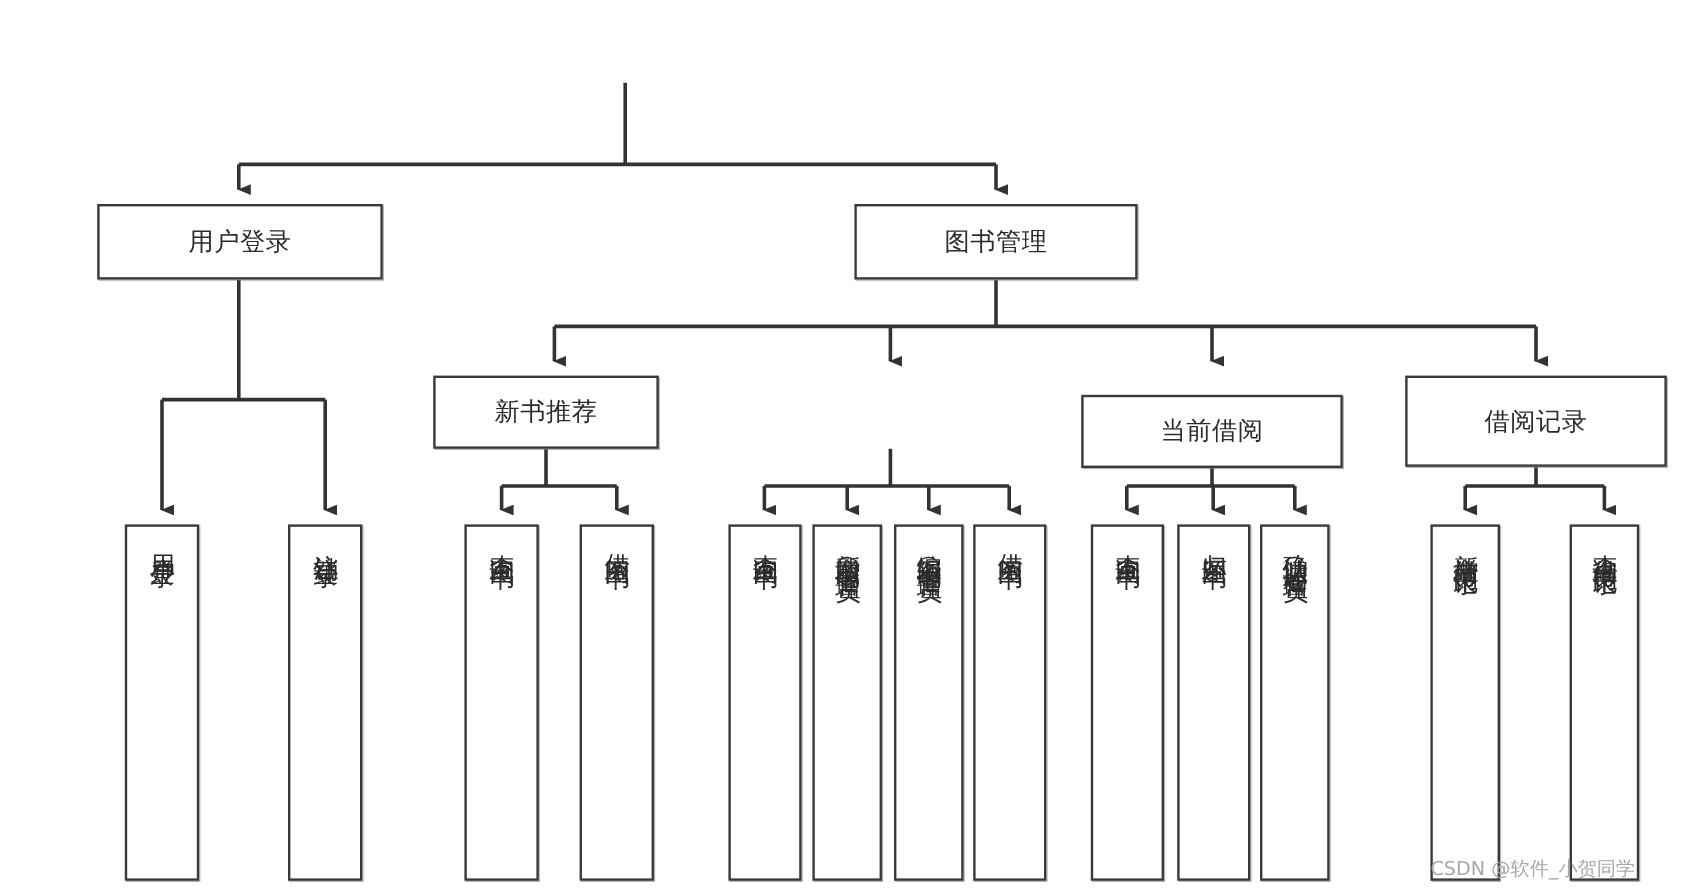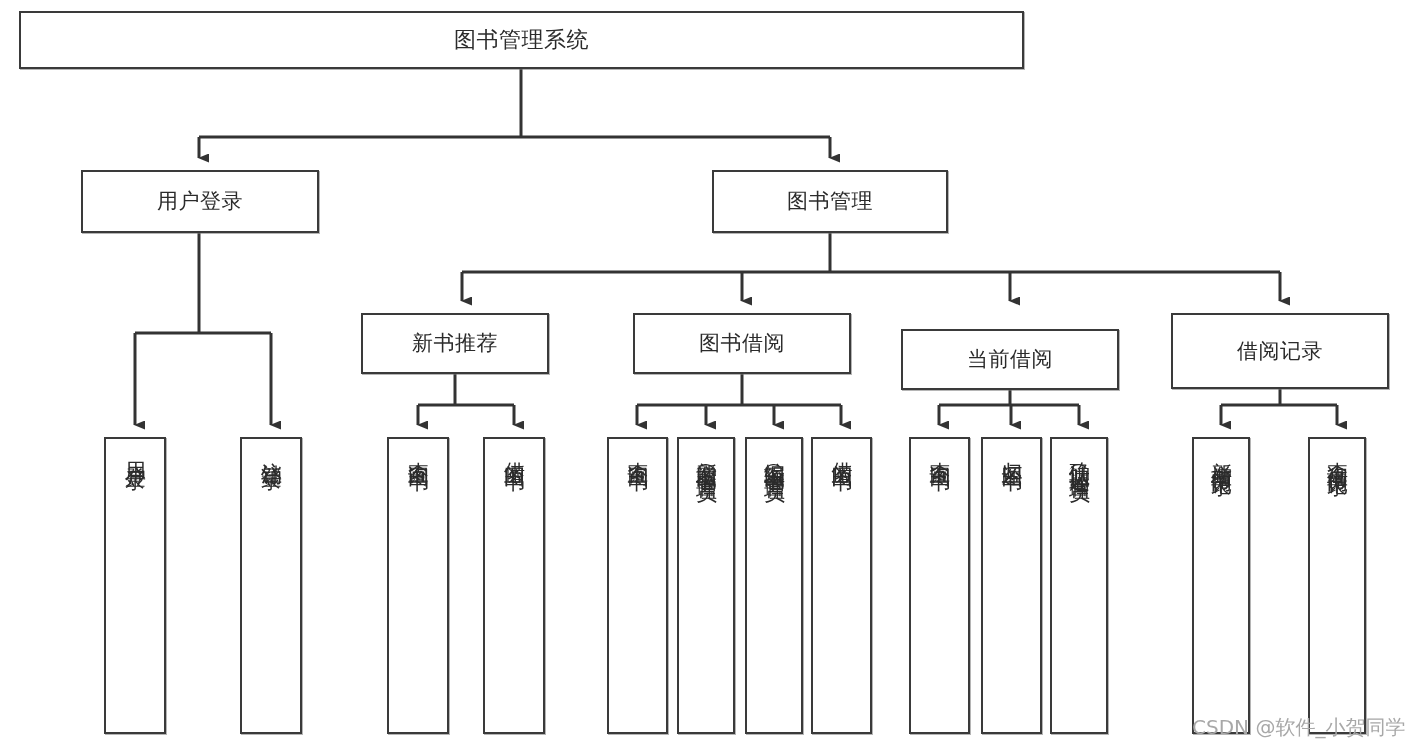--- a/index.html
+++ b/index.html
@@ -59,21 +59,21 @@
     text-orientation: upright;
     font-size: 21px;
     letter-spacing: 3px;
     line-height: 1;
     white-space: nowrap;
   }
   .watermark {
     position: absolute;
     left: 1192px;
     top: 714px;
-    font-size: 20px;
+    font-size: 16px;
     color: #a8a8a8;
     white-space: nowrap;
     z-index: 3;
     font-family: "DejaVu Sans", "Liberation Sans", sans-serif;
   }
 </style>
 </head>
 <body>
 
 <div id="diagram-canvas">
@@ -121,39 +121,33 @@
       <path d="M 1011,405 L 1011,425" marker-end="url(#arrowhead)"></path>
       <path d="M 1079,405 L 1079,425" marker-end="url(#arrowhead)"></path>
 
       <path d="M 1280,374 L 1280,405"></path>
       <path d="M 1221,405 L 1337,405"></path>
       <path d="M 1221,405 L 1221,425" marker-end="url(#arrowhead)"></path>
       <path d="M 1337,405 L 1337,425" marker-end="url(#arrowhead)"></path>
     </g>
   </svg>
 
-  <div class="node root horizontal" style="left:19px; top:11px; width:1005px; height:58px;">
-    <span class="node-label">图书管理系统</span>
-  </div>
 
   <div class="node horizontal" style="left:81px; top:170px; width:238px; height:63px;">
     <span class="node-label">用户登录</span>
   </div>
 
   <div class="node horizontal" style="left:361px; top:313px; width:188px; height:61px;">
     <span class="node-label">新书推荐</span>
   </div>
 
   <div class="node horizontal" style="left:712px; top:170px; width:236px; height:63px;">
     <span class="node-label">图书管理</span>
   </div>
 
-  <div class="node horizontal" style="left:633px; top:313px; width:218px; height:61px;">
-    <span class="node-label">图书借阅</span>
-  </div>
 
   <div class="node horizontal" style="left:901px; top:313px; width:218px; height:61px;margin-top:16px;">
     <span class="node-label">当前借阅</span>
   </div>
 
   <div class="node horizontal" style="left:1171px; top:313px; width:218px; height:76px;">
     <span class="node-label">借阅记录</span>
   </div>
 
   <div class="node vertical" style="left:104px; top:437px; width:62px; height:297px;">

